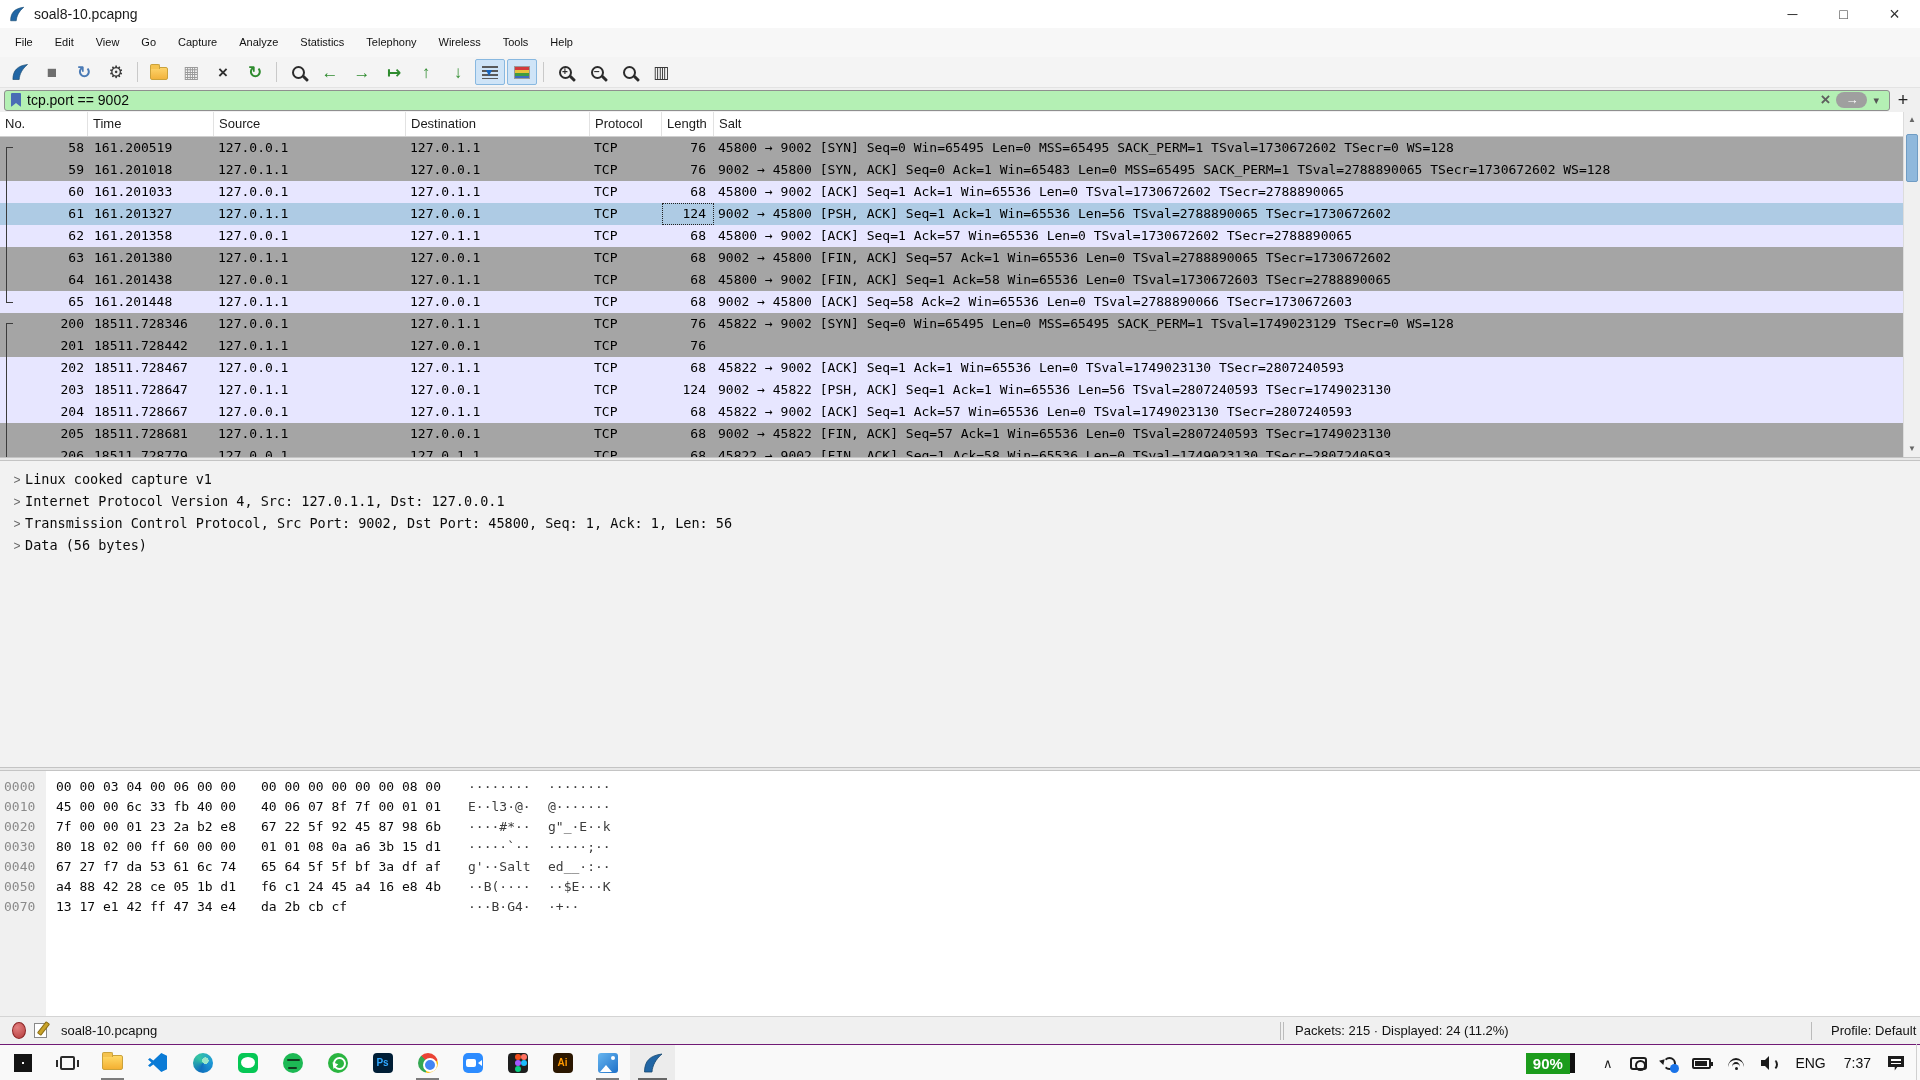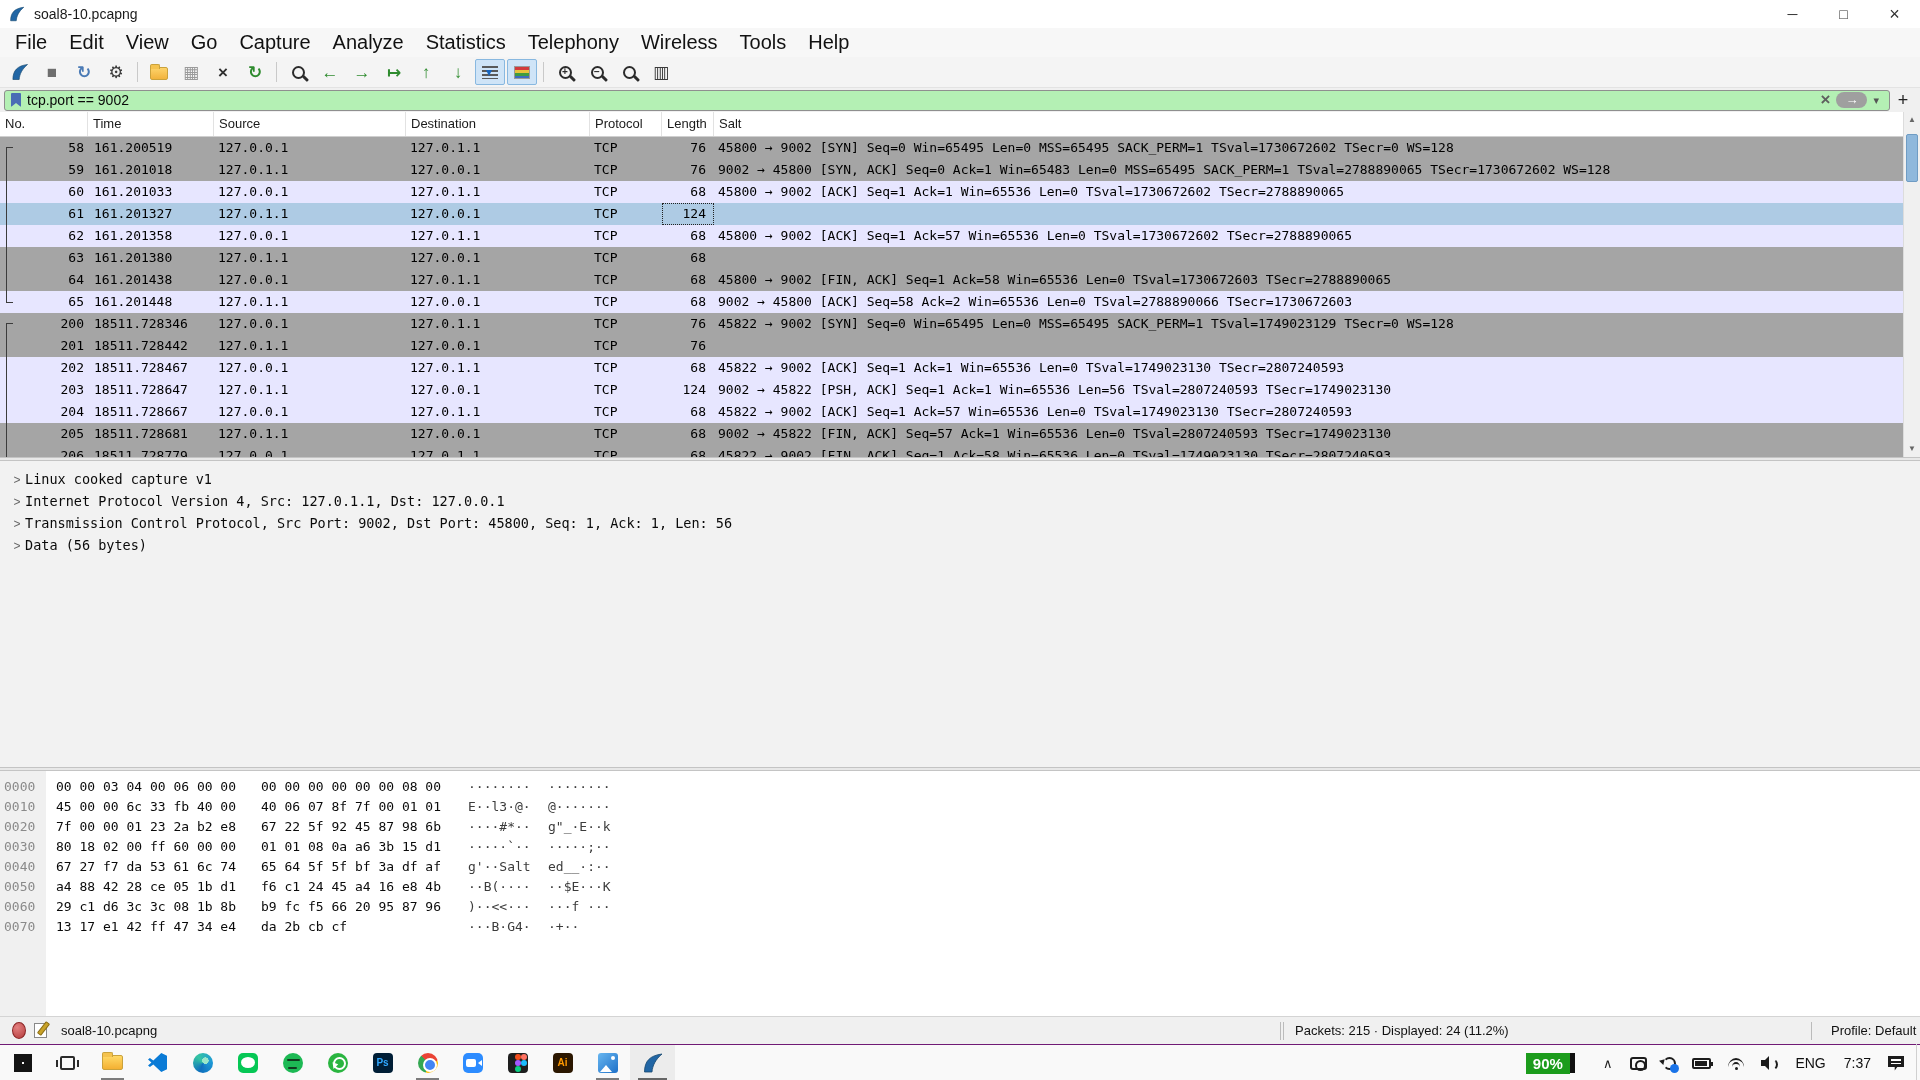--- a/index.html
+++ b/index.html
@@ -14,21 +14,21 @@
   .t-fin { width:18px; height:18px; margin:0 8px 0 8px; }
   .title-text { font-size:14px; color:#1a1a1a; }
   .win-controls { position:absolute; right:0; top:0; height:28px; display:flex; }
   .wc { width:51px; height:28px; display:flex; align-items:center; justify-content:center;
     font-size:14px; color:#333; }
   .wc-close { font-size:18px; }
 
   
   .menubar { position:absolute; top:28px; left:0; right:0; height:29px; background:#f7f7f7;
     display:flex; align-items:center; padding-left:4px; }
-  .menu-item { padding:0 11px; height:29px; line-height:29px; font-size:20px; color:#111; }
+  .menu-item { padding:0 11px; height:29px; line-height:29px; font-size:11px; color:#111; }
 
   
   .toolbar { position:absolute; top:57px; left:0; right:0; height:31px; background:#f4f4f4;
     display:flex; align-items:center; padding-left:4px; border-bottom:1px solid #e3e3e3; }
   .tb-btn { width:30px; height:26px; display:flex; align-items:center; justify-content:center;
     margin:0 1px; border:1px solid transparent; }
   .tb-active { background:#cfe4f7; border:1px solid #88b8e0; border-radius:2px; }
   .tb-sep { width:1px; height:20px; background:#c9c9c9; margin:0 5px; }
   .tb-ic { font-size:17px; line-height:1; font-weight:bold; }
   .ic-fin { width:20px; height:20px; }
@@ -399,39 +399,41 @@
         <span class="pcell c-info">45800 → 9002 [ACK] Seq=1 Ack=1 Win=65536 Len=0 TSval=1730672602 TSecr=2788890065</span>
       </div>
       <div class="prow selected">
         <span class="bracket b-mid"></span>
         <span class="pcell c-no">61</span>
         <span class="pcell c-time">161.201327</span>
         <span class="pcell c-source">127.0.1.1</span>
         <span class="pcell c-destination">127.0.0.1</span>
         <span class="pcell c-protocol">TCP</span>
         <span class="pcell c-length focus-cell">124</span>
+        <span class="pcell c-info">9002 → 45800 [PSH, ACK] Seq=1 Ack=1 Win=65536 Len=56 TSval=2788890065 TSecr=1730672602</span>
       </div>
       <div class="prow lavender">
         <span class="bracket b-mid"></span>
         <span class="pcell c-no">62</span>
         <span class="pcell c-time">161.201358</span>
         <span class="pcell c-source">127.0.0.1</span>
         <span class="pcell c-destination">127.0.1.1</span>
         <span class="pcell c-protocol">TCP</span>
         <span class="pcell c-length">68</span>
         <span class="pcell c-info">45800 → 9002 [ACK] Seq=1 Ack=57 Win=65536 Len=0 TSval=1730672602 TSecr=2788890065</span>
       </div>
       <div class="prow gray">
         <span class="bracket b-mid"></span>
         <span class="pcell c-no">63</span>
         <span class="pcell c-time">161.201380</span>
         <span class="pcell c-source">127.0.1.1</span>
         <span class="pcell c-destination">127.0.0.1</span>
         <span class="pcell c-protocol">TCP</span>
         <span class="pcell c-length">68</span>
+        <span class="pcell c-info">9002 → 45800 [FIN, ACK] Seq=57 Ack=1 Win=65536 Len=0 TSval=2788890065 TSecr=1730672602</span>
       </div>
       <div class="prow gray">
         <span class="bracket b-mid"></span>
         <span class="pcell c-no">64</span>
         <span class="pcell c-time">161.201438</span>
         <span class="pcell c-source">127.0.0.1</span>
         <span class="pcell c-destination">127.0.1.1</span>
         <span class="pcell c-protocol">TCP</span>
         <span class="pcell c-length">68</span>
         <span class="pcell c-info">45800 → 9002 [FIN, ACK] Seq=1 Ack=58 Win=65536 Len=0 TSval=1730672603 TSecr=2788890065</span>
@@ -569,27 +571,20 @@
         <span class="h-g2">65 64 5f 5f bf 3a df af</span>
         <span class="h-a1">g'··Salt</span>
         <span class="h-a2">ed__·:··</span>
       </div>
       <div class="hexrow">
         <span class="h-off">0050</span>
         <span class="h-g1">a4 88 42 28 ce 05 1b d1</span>
         <span class="h-g2">f6 c1 24 45 a4 16 e8 4b</span>
         <span class="h-a1">··B(····</span>
         <span class="h-a2">··$E···K</span>
-      </div>
-      <div class="hexrow">
-        <span class="h-off">0060</span>
-        <span class="h-g1">29 c1 d6 3c 3c 08 1b 8b</span>
-        <span class="h-g2">b9 fc f5 66 20 95 87 96</span>
-        <span class="h-a1">)··&lt;&lt;···</span>
-        <span class="h-a2">···f ···</span>
       </div>
       <div class="hexrow">
         <span class="h-off">0070</span>
         <span class="h-g1">13 17 e1 42 ff 47 34 e4</span>
         <span class="h-g2">da 2b cb cf</span>
         <span class="h-a1">···B·G4·</span>
         <span class="h-a2">·+··</span>
       </div>
     </div>
 

